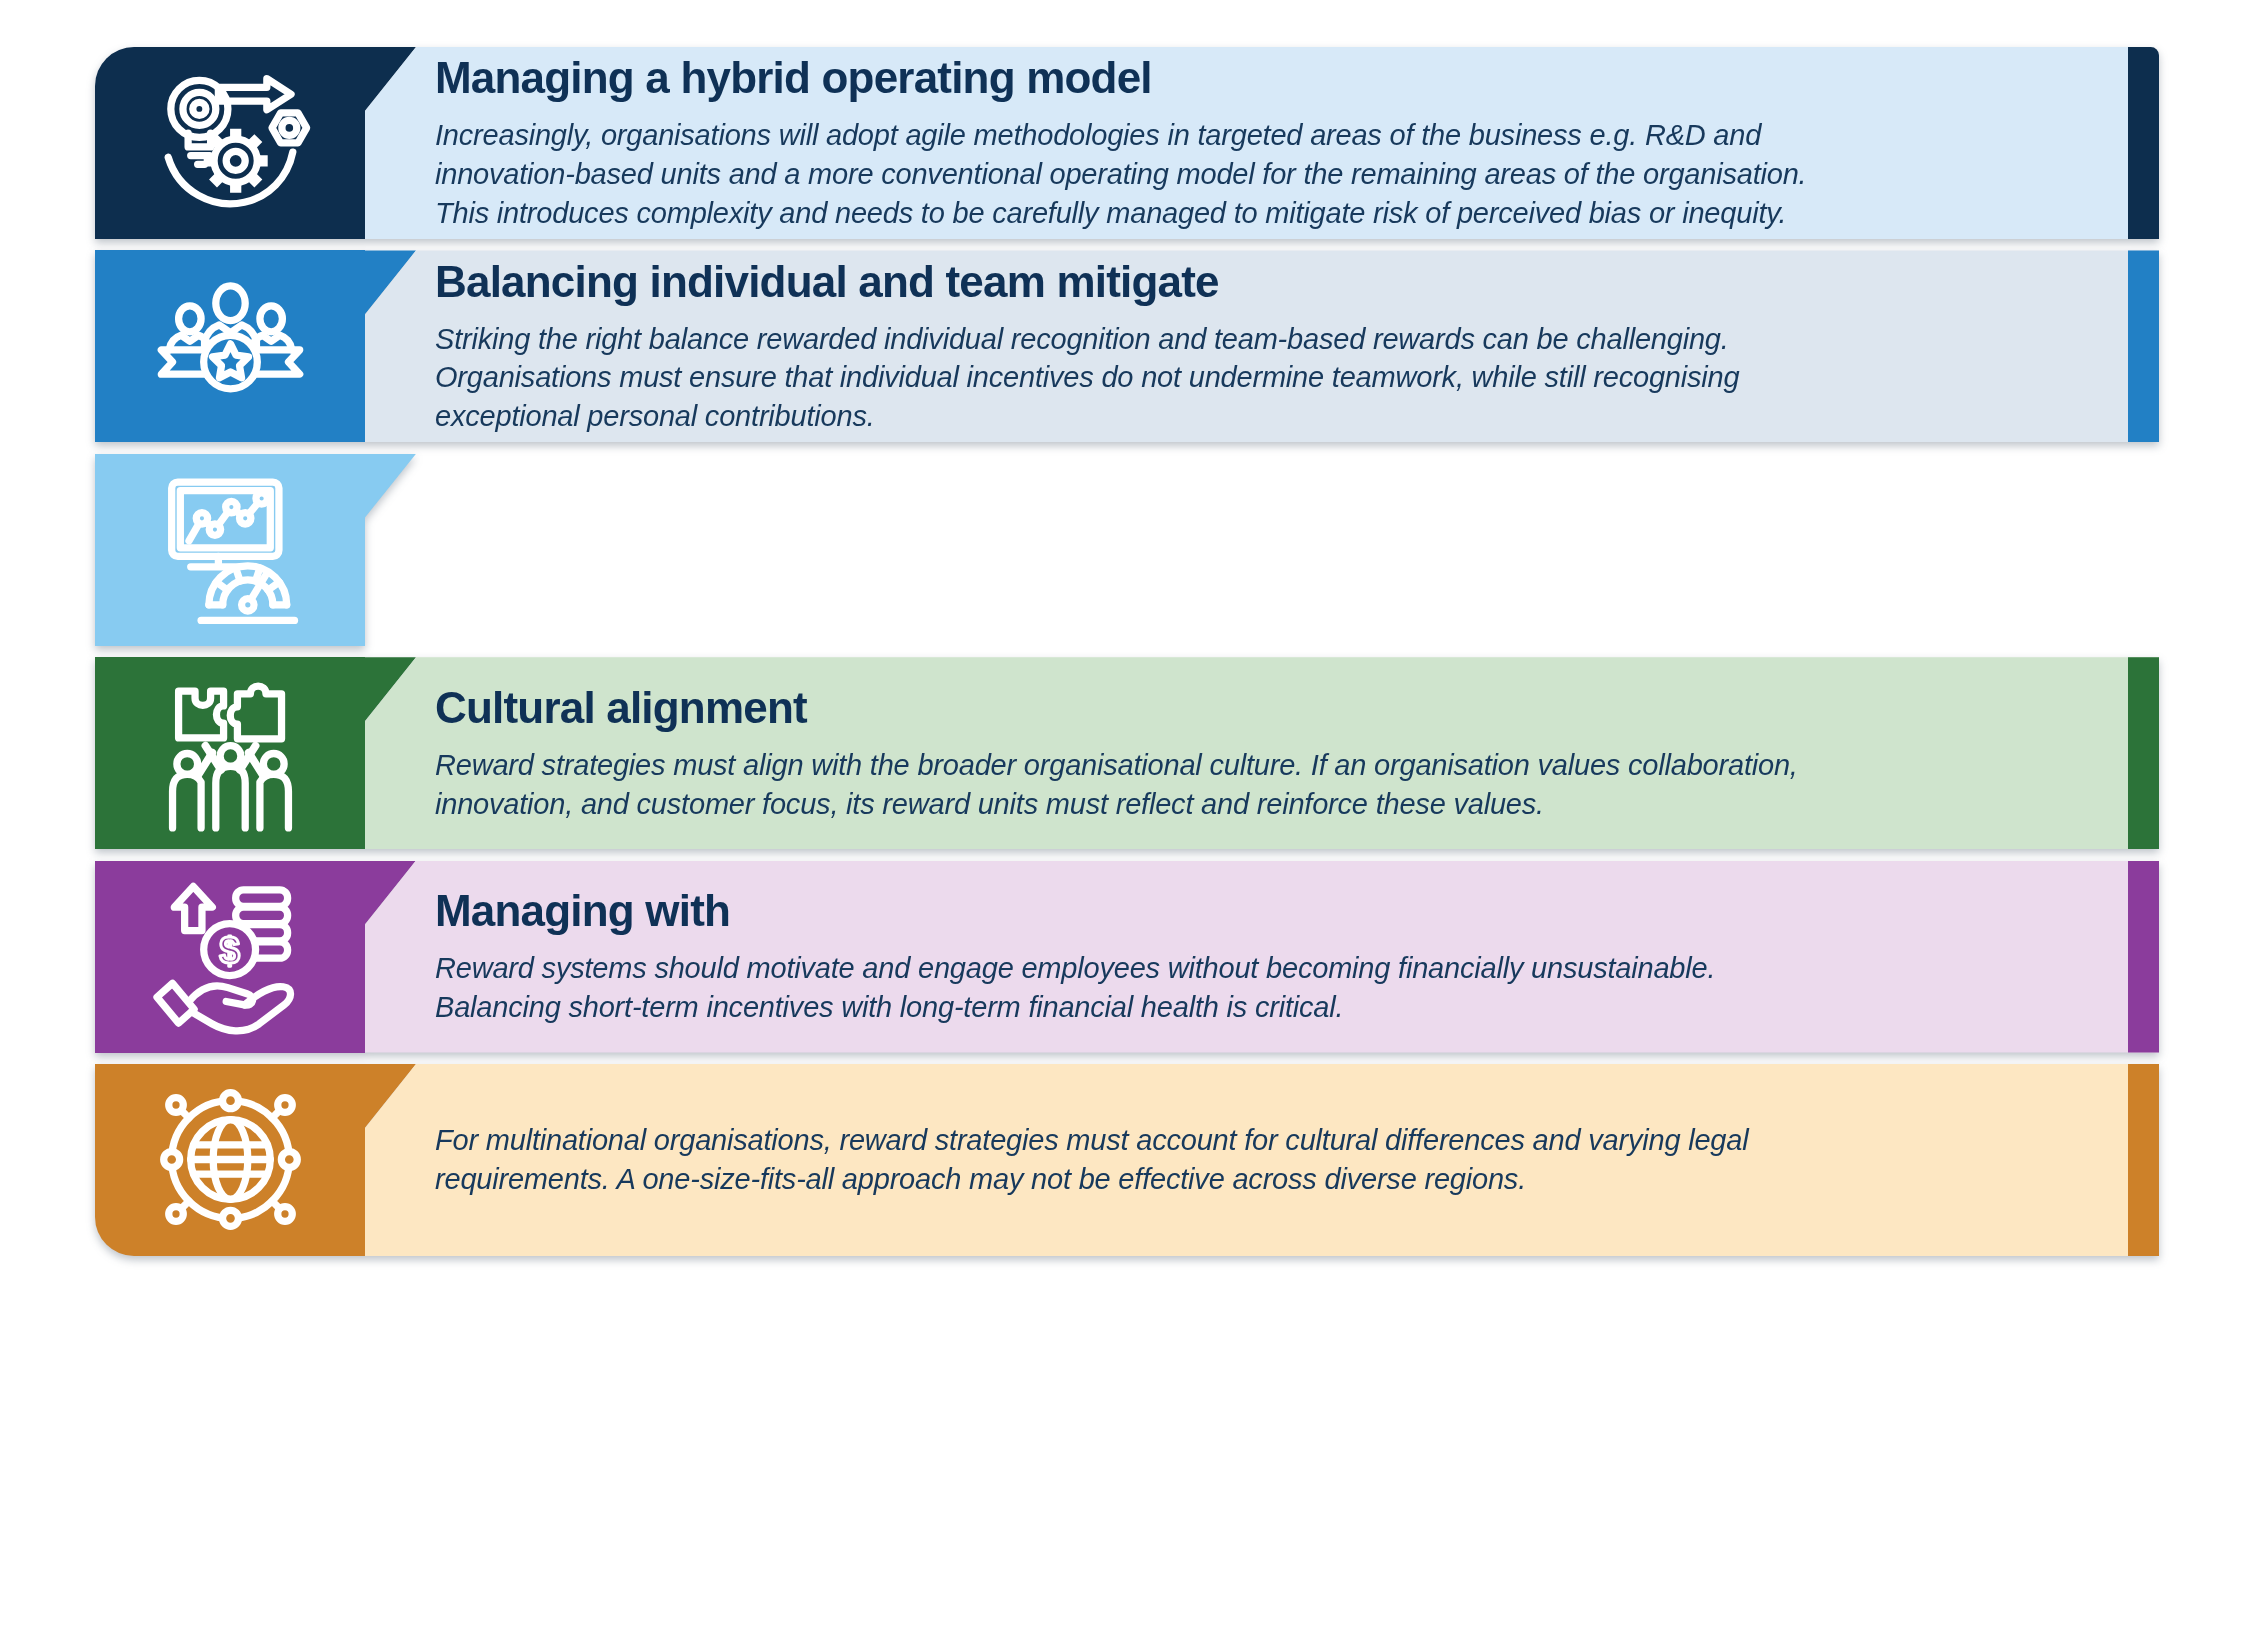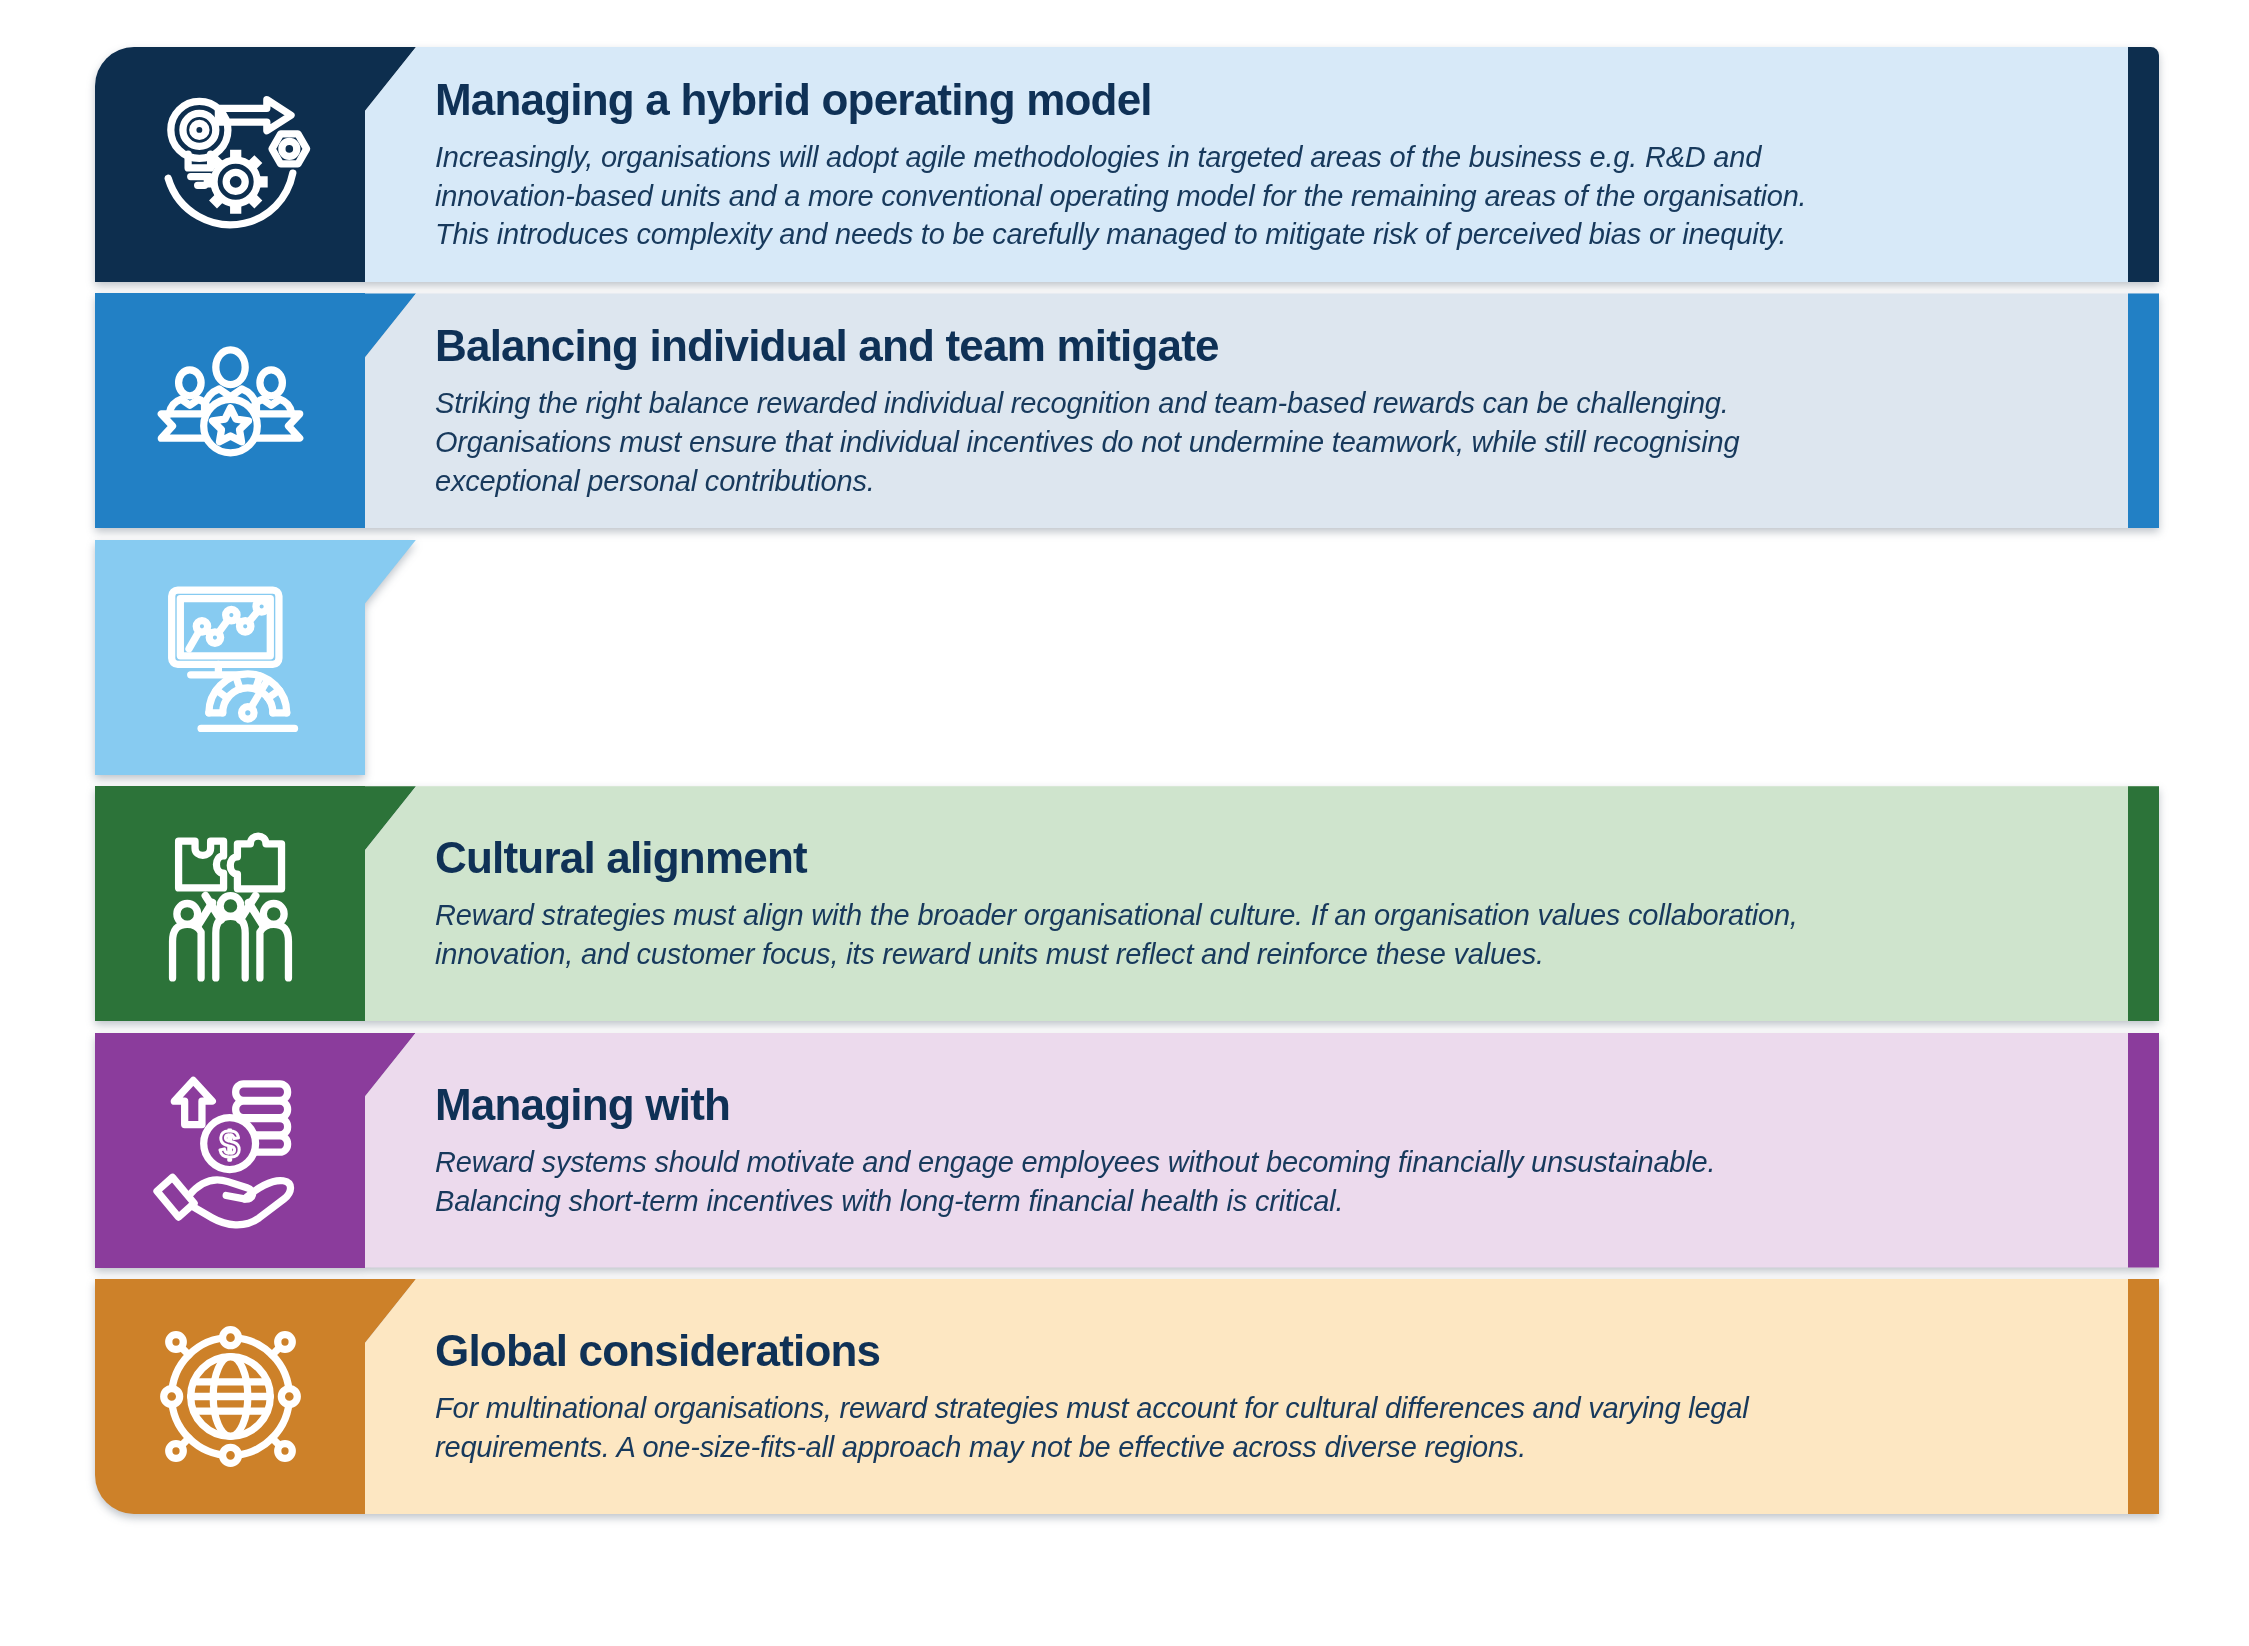--- a/index.html
+++ b/index.html
@@ -5,21 +5,21 @@
   html,body{margin:0;padding:0;background:#ffffff;}
   body{
     width:2250px;height:1646px;position:relative;overflow:hidden;
     font-family:"Liberation Sans", sans-serif;
   }
   .figure{
     position:absolute;left:95px;top:47px;width:2064px;
     display:flex;flex-direction:column;gap:11.4px;
   }
   .row{
-    position:relative;height:235px;
+    position:relative;height:192px;
     filter:drop-shadow(0 4.9px 4.1px rgba(60,75,95,.33));
   }
   .iconbox{
     position:absolute;left:0;top:0;width:270px;height:100%;
     background:var(--band);
     display:flex;align-items:center;justify-content:center;
   }
   .row[data-row="0"] .iconbox{border-radius:39px 0 0 0;}
   .row[data-row="5"] .iconbox{border-radius:0 0 0 39px;}
   .bevel{
@@ -191,20 +191,19 @@
         <circle cx="50" cy="84" r="4.6" fill="currentColor"></circle>
         <circle cx="16" cy="50" r="4.6" fill="currentColor"></circle>
         <circle cx="81.5" cy="18.5" r="4.2" fill="currentColor"></circle>
         <circle cx="18.5" cy="18.5" r="4.2" fill="currentColor"></circle>
         <circle cx="18.5" cy="81.5" r="4.2" fill="currentColor"></circle>
         <circle cx="81.5" cy="81.5" r="4.2" fill="currentColor"></circle>
       </svg>
     </div>
     <div class="bevel"></div>
     <div class="panel">
-      <h2 class="title">Global considerations</h2>
       <p class="body">For multinational organisations, reward strategies must account for cultural differences and varying legal
 requirements. A one-size-fits-all approach may not be effective across diverse regions.</p>
     </div>
   </div>
 
 </div>
 
 
 </body></html>

